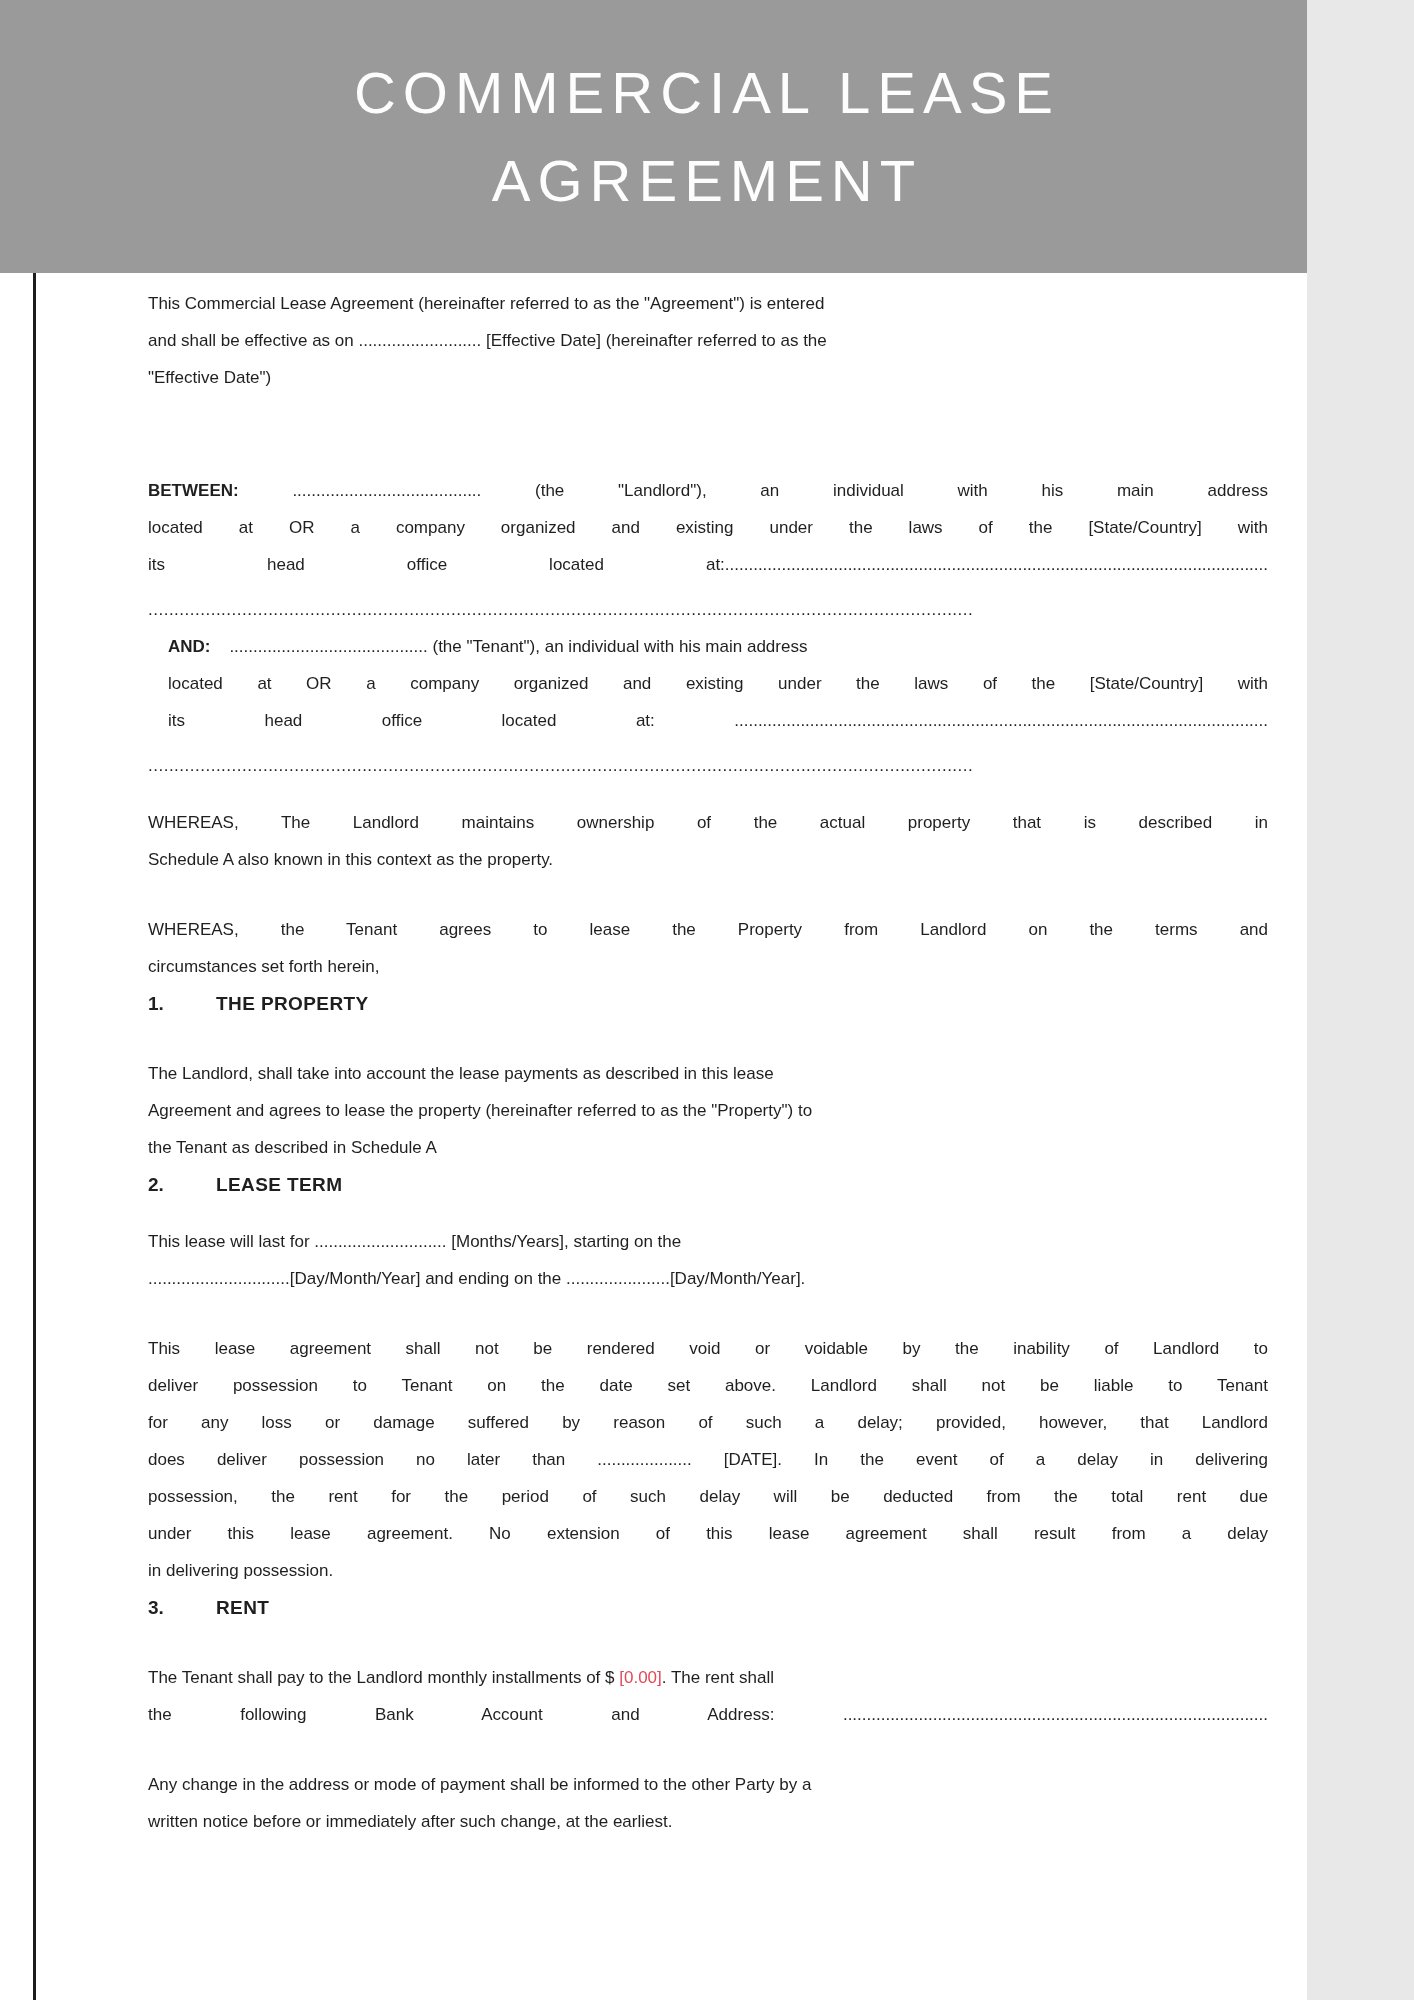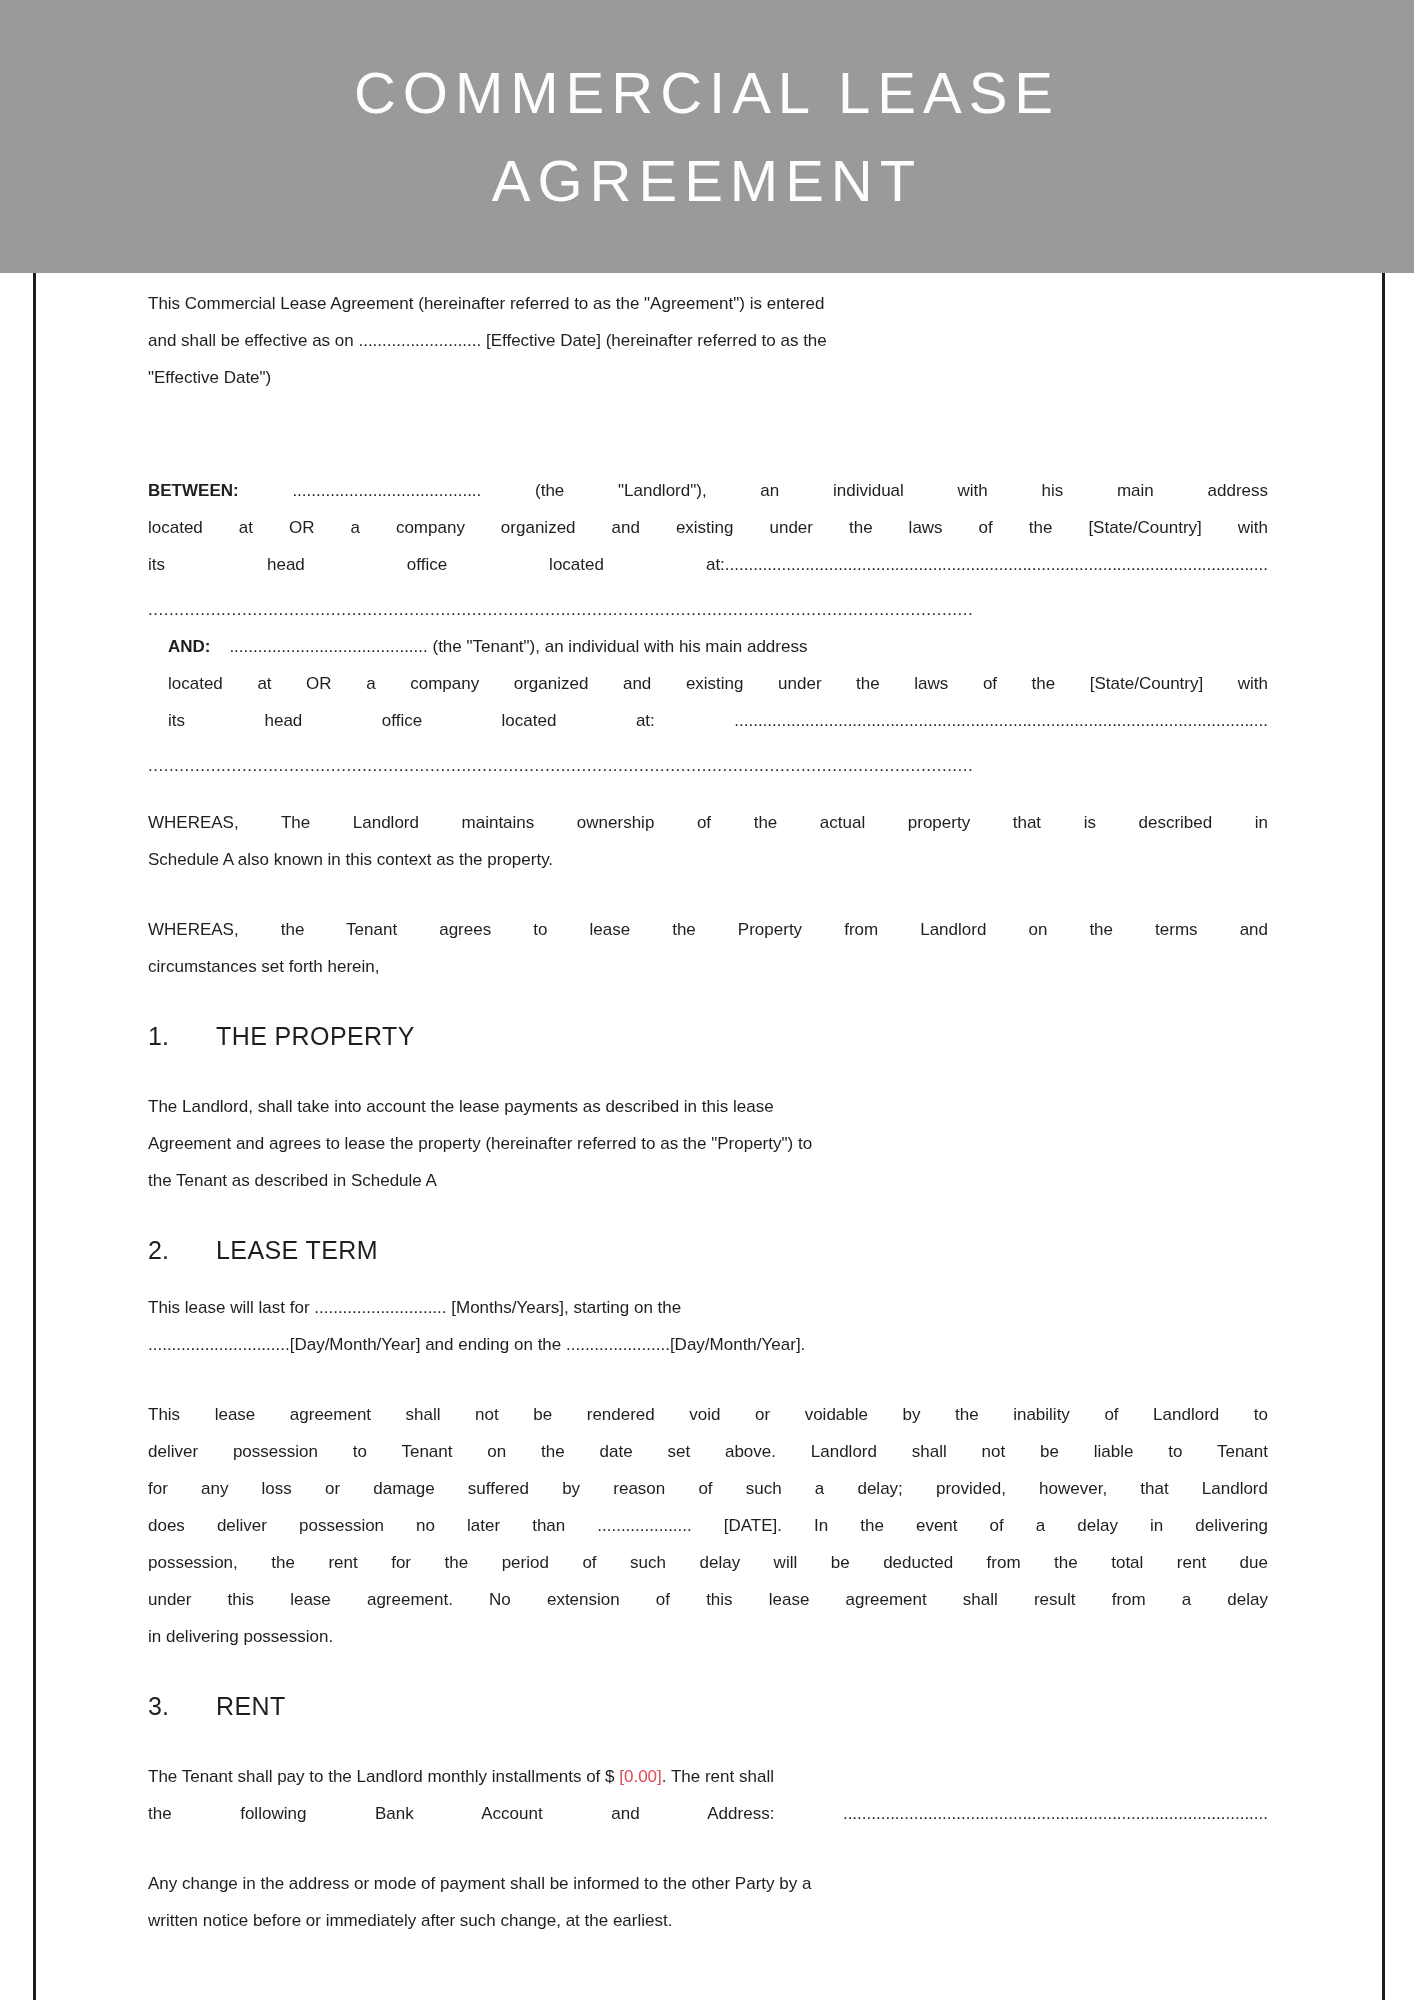--- a/index.html
+++ b/index.html
@@ -1,18 +1,18 @@
 <!DOCTYPE html>
 <html style="--header-bg: #9a9a9a; --header-text: #fdfdfd; --body-text: #1f1f1f; --rule-color: #1c1c1c; --accent-red: #df4a59;"><head>
 <meta charset="utf-8">
 <style>
   html, body { margin: 0; padding: 0; background: #e8e8e8; }
   .page {
     position: relative;
-    width: 1414px;
+    width: 1307px;
     height: 2000px;
     background: #ffffff;
     overflow: hidden;
     font-family: "Liberation Sans", "DejaVu Sans", sans-serif;
     color: var(--body-text, #1f1f1f);
   }
   .page-header {
     position: absolute;
     left: 0; top: 0;
     width: 1414px;
@@ -40,21 +40,21 @@
   }
   .border-rule.left  { left: 33px; }
   .border-rule.right { left: 1382px; }
   .doc-content {
     position: absolute;
     left: 148px;
     top: 273px;
     width: 1120px;
   }
   .para { margin-top: 33px; }
-  .heading { margin-top: 33px; font-weight: 400; font-size: 25px; line-height: 37px; }
+  .heading { font-weight: 700; font-size: 19px; line-height: 37px; }
   .hnum { display: inline-block; min-width: 68px; }
   .hlabel { letter-spacing: 0.4px; }
   .line {
     font-size: 17px;
     line-height: 37px;
     min-height: 37px;
     white-space: pre-wrap;
     overflow: hidden;
     max-height: 37px;
   }

